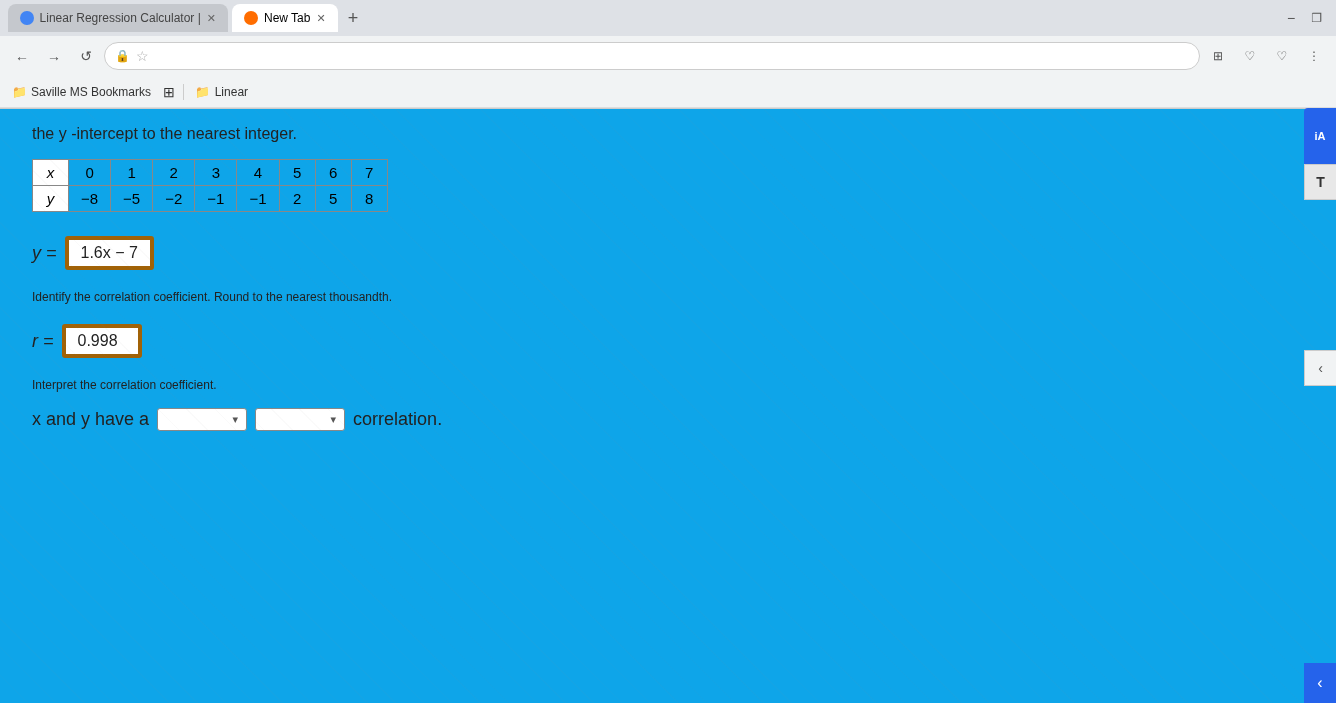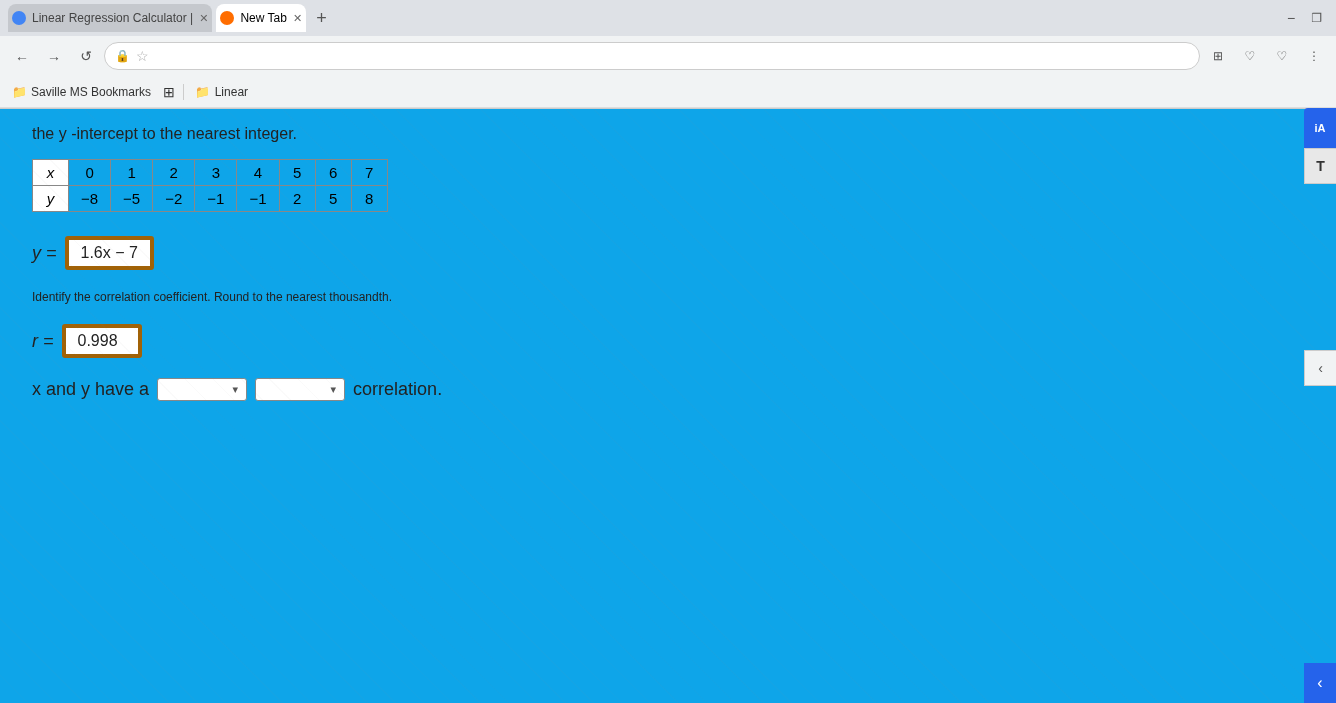--- a/index.html
+++ b/index.html
@@ -24,21 +24,21 @@
       height: 36px;
       padding: 0 8px;
       gap: 4px;
       background: #dee1e6;
     }
 
     .tab {
       display: flex;
       align-items: center;
       height: 28px;
-      padding: 0 4px;
+      padding: 0 12px;
       border-radius: 8px 8px 0 0;
       font-size: 12px;
       gap: 6px;
       max-width: 220px;
       overflow: hidden;
       white-space: nowrap;
       text-overflow: ellipsis;
     }
 
     .tab.active {
@@ -364,37 +364,38 @@
     <span class="answer-box">1.6x − 7</span>
   </div>
 
   <p class="section-text">Identify the correlation coefficient. Round to the nearest thousandth.</p>
 
   <div class="equation-line">
     <span class="equation-label">r =</span>
     <span class="answer-box">0.998</span>
   </div>
 
+  <p class="section-text">Interpret the correlation coefficient.</p>
 
   <div class="correlation-line">
     <span>x  and  y  have a</span>
     <div class="dropdown-box">
       <span></span>
       <span class="dropdown-arrow">▾</span>
     </div>
     <div class="dropdown-box">
       <span></span>
       <span class="dropdown-arrow">▾</span>
     </div>
     <span>correlation.</span>
   </div>
 </div>
 
 <div class="side-panel" style="position:fixed;right:0;top:108px;display:flex;flex-direction:column;">
-  <div class="avatar-btn" style="width:32px;height:40px;border-radius:4px 0 0 0;font-size:11px;font-weight:bold;background:#2563eb;color:#fff;display:flex;align-items:center;justify-content:center;">
+  <div class="avatar-btn" style="width:32px;height:56px;border-radius:4px 0 0 0;font-size:11px;font-weight:bold;background:#2563eb;color:#fff;display:flex;align-items:center;justify-content:center;">
     <span>iA</span>
   </div>
   <div style="width:32px;height:36px;background:#e8e8e8;border:1px solid #ccc;border-right:none;display:flex;align-items:center;justify-content:center;font-size:14px;cursor:pointer;">
     <span style="font-weight:bold;color:#333;">T</span>
   </div>
 </div>
 
 <div style="position:fixed;right:0;top:350px;width:32px;height:36px;background:#f1f3f4;border:1px solid #ccc;border-right:none;display:flex;align-items:center;justify-content:center;font-size:14px;cursor:pointer;color:#555;">
   <span>‹</span>
 </div>

